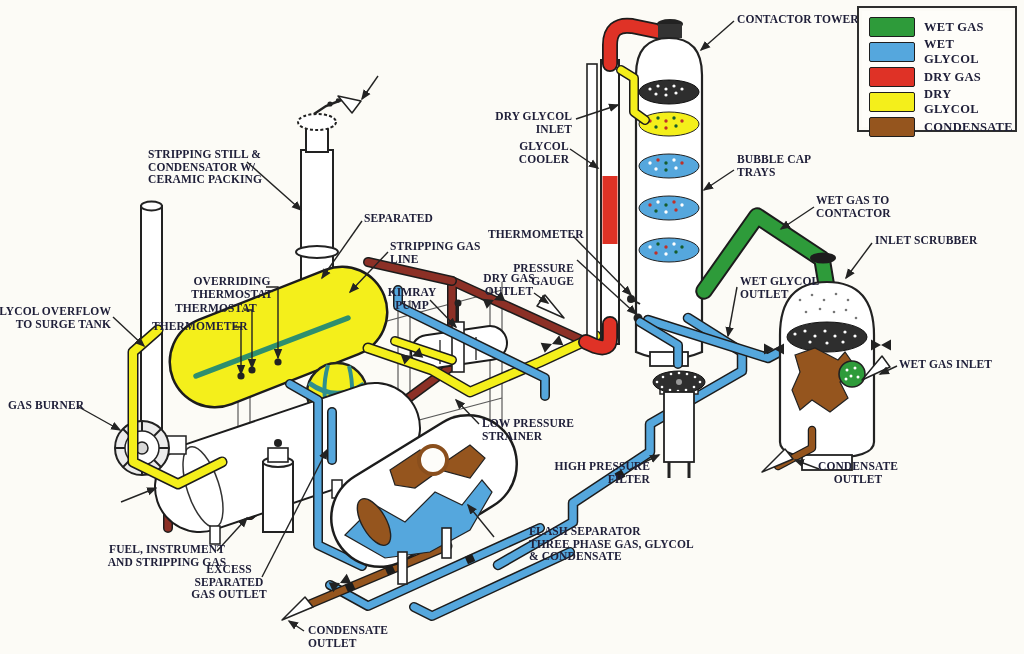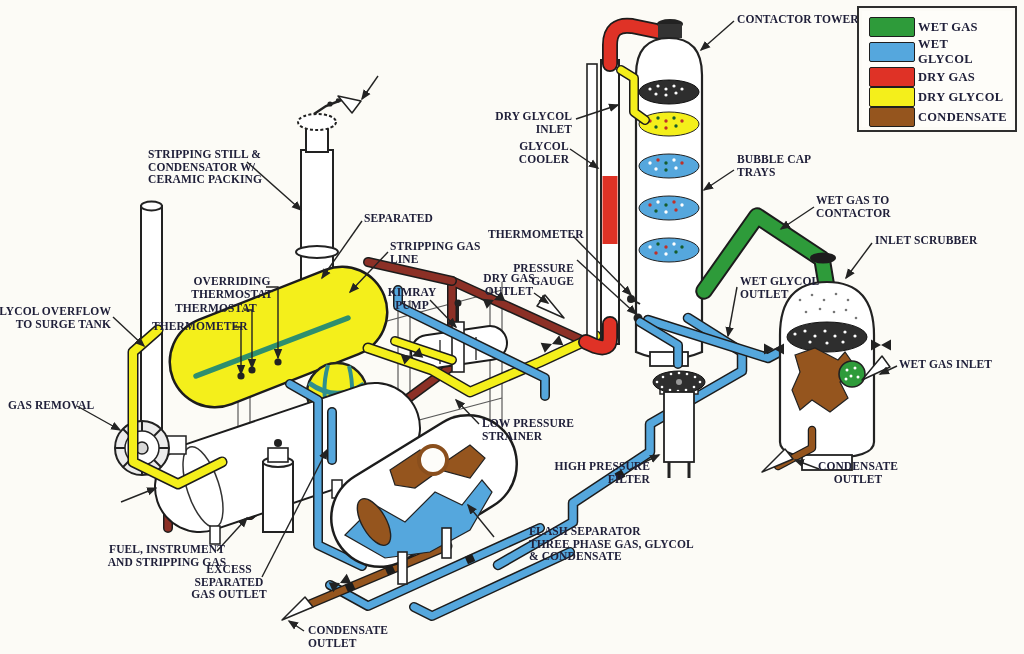--- a/index.html
+++ b/index.html
@@ -11,21 +11,21 @@
       color:#20203a;white-space:pre-line;letter-spacing:.1px;}
   .al-right{transform:translateX(-100%);text-align:right;}
   .al-center{transform:translateX(-50%);text-align:center;}
   .al-left{text-align:left;}
   .leader{fill:none;stroke:#232323;stroke-width:1.4px;}
   
   .legend{position:absolute;left:857px;top:6px;width:160px;height:126px;
       border:2px solid #2e2e2e;background:#fefdf9;box-shadow:0 0 0 3px #fcfbf6 inset;
       display:flex;flex-direction:column;justify-content:space-between;
       padding:9px 10px;box-sizing:border-box;}
-  .legend-row{display:flex;align-items:center;gap:3px;}
+  .legend-row{display:flex;align-items:center;gap:9px;}
   .legend-swatch{width:44px;height:18px;border:1.6px solid #1e1e1e;border-radius:2px;flex:0 0 auto;}
   .legend-label{font-weight:700;font-size:12.5px;color:#20203a;letter-spacing:.3px;}
   .po{fill:none;stroke:#1c1c1c;stroke-linejoin:round;stroke-linecap:round;}
   .pi{fill:none;stroke-linejoin:round;stroke-linecap:round;}
   .vessel{fill:#ffffff;stroke:#222222;}
   .frame{stroke:#5a5a5a;stroke-width:1.2;fill:none;}
 </style>
 </head>
 <body>
 
@@ -417,21 +417,21 @@
 THERMOSTAT</div>
       <div class="diagram-label al-left" style="left: 175px; top: 302px;">THERMOSTAT</div>
       <div class="diagram-label al-left" style="left: 152px; top: 320px;">THERMOMETER</div>
       <div class="diagram-label al-center" style="left: 412px; top: 286px;">KIMRAY
 PUMP</div>
       <div class="diagram-label al-right" style="left: 111px; top: 305px;">GLYCOL OVERFLOW
 TO SURGE TANK</div>
       <div class="diagram-label al-left" style="left: 740px; top: 275px;">WET GLYCOL
 OUTLET</div>
       <div class="diagram-label al-left" style="left: 899px; top: 358px;">WET GAS INLET</div>
-      <div class="diagram-label al-left" style="left: 8px; top: 399px;">GAS REMOVAL</div>
+      <div class="diagram-label al-left" style="left: 8px; top: 399px;">GAS BURNER</div>
       <div class="diagram-label al-left" style="left: 482px; top: 417px;">LOW PRESSURE
 STRAINER</div>
       <div class="diagram-label al-right" style="left: 650px; top: 460px;">HIGH PRESSURE
 FILTER</div>
       <div class="diagram-label al-center" style="left: 858px; top: 460px;">CONDENSATE
 OUTLET</div>
       <div class="diagram-label al-center" style="left: 167px; top: 543px;">FUEL, INSTRUMENT
 AND STRIPPING GAS</div>
       <div class="diagram-label al-center" style="left: 229px; top: 563px;">EXCESS
 SEPARATED

